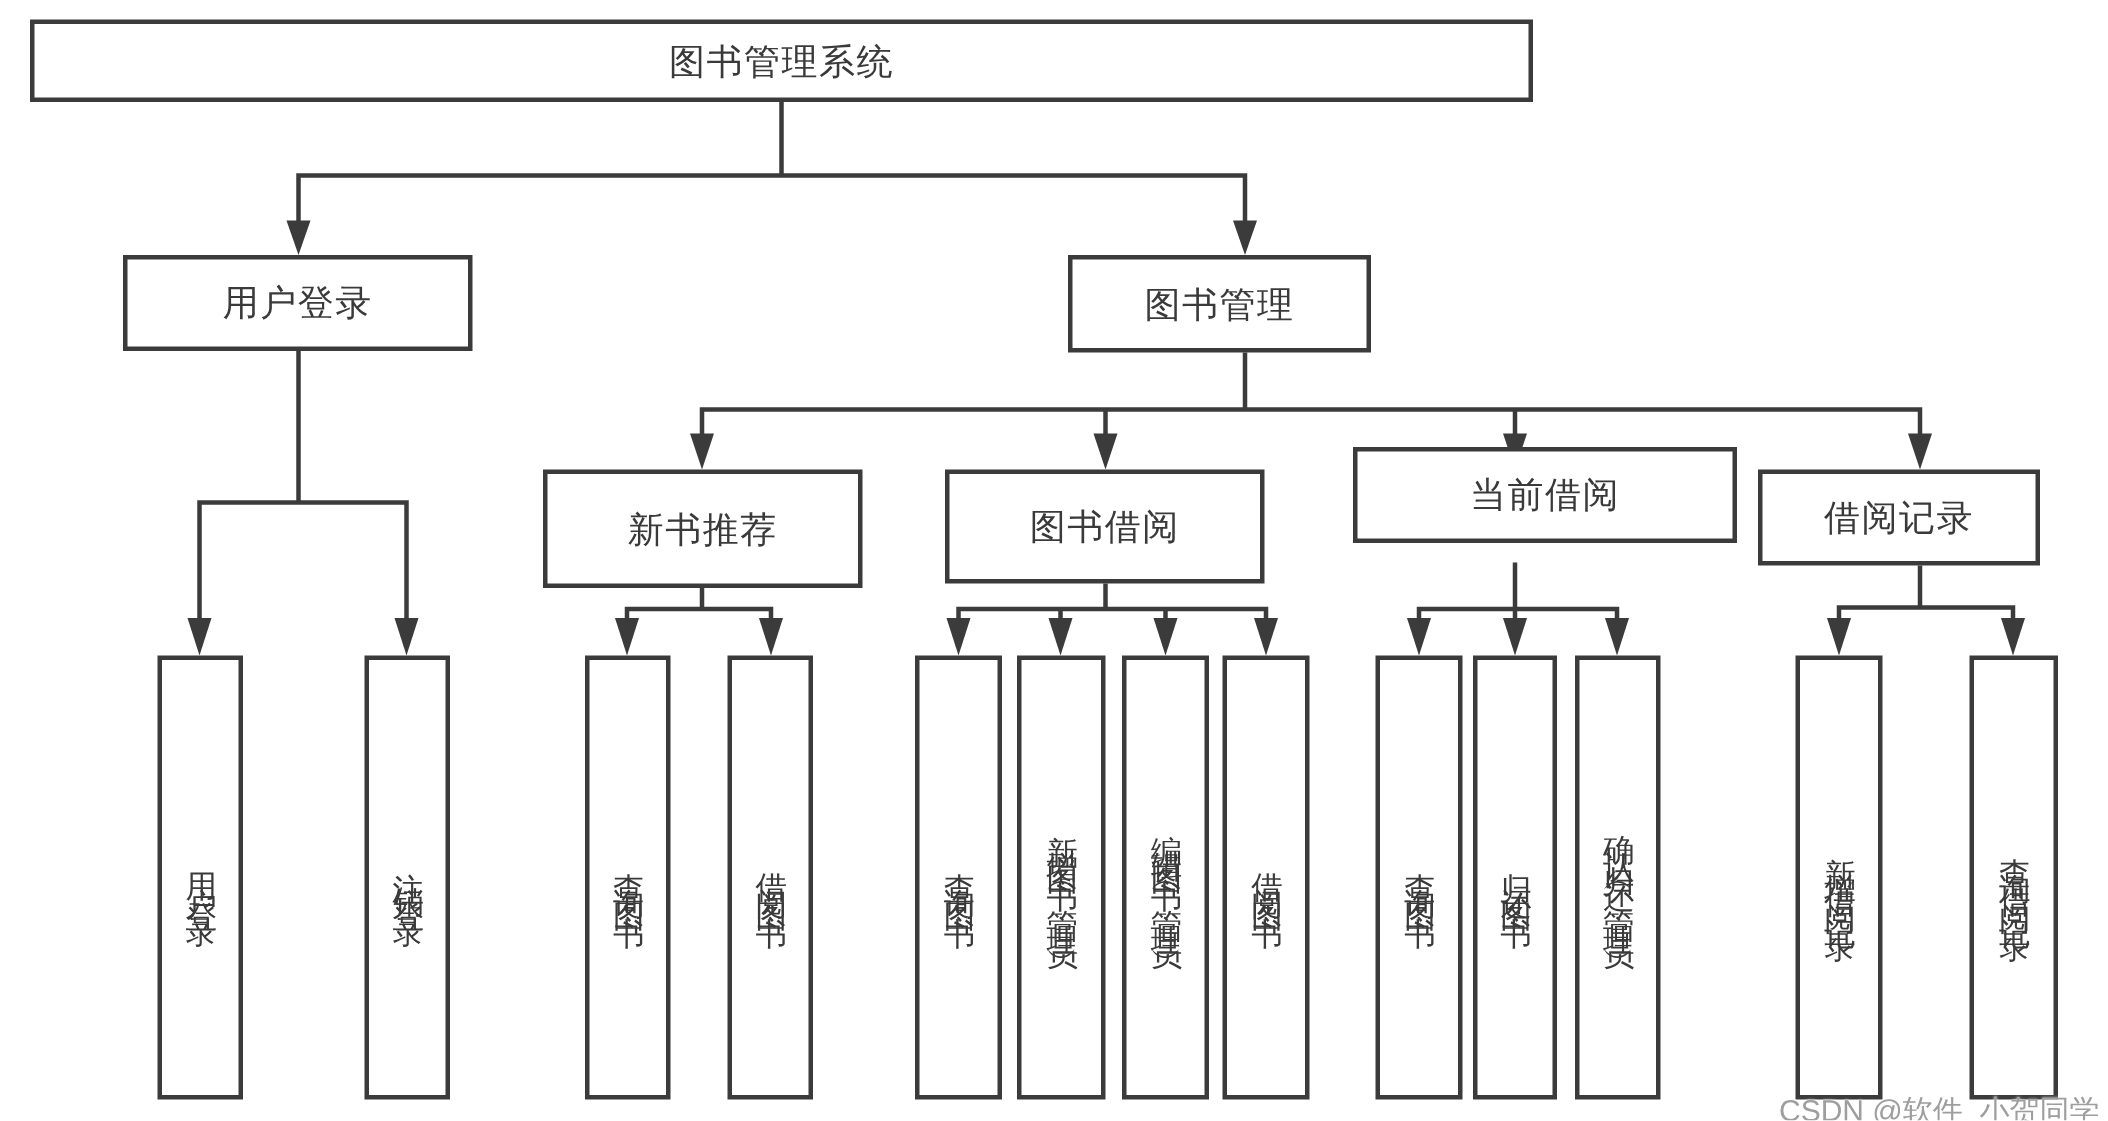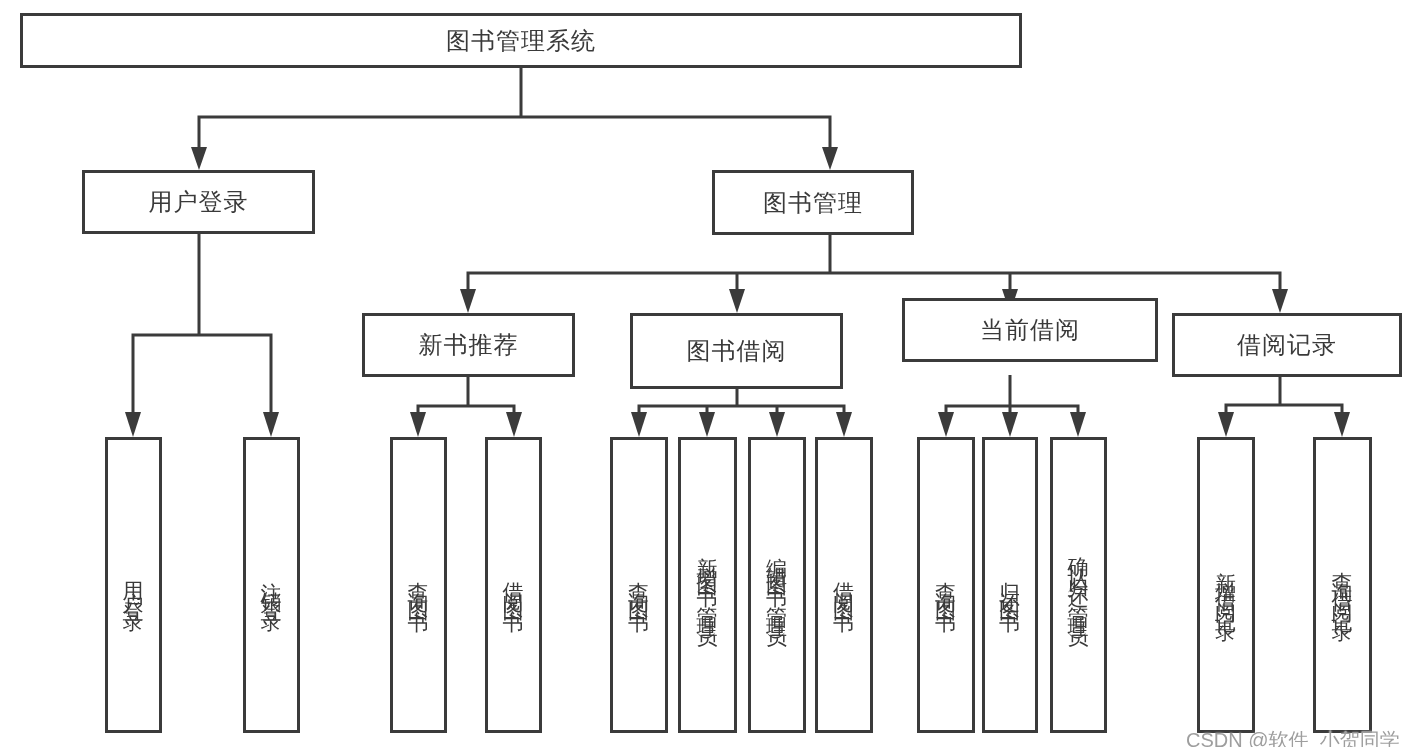--- a/index.html
+++ b/index.html
@@ -17,24 +17,24 @@
   .hbox{font-size:24px;letter-spacing:1px;white-space:nowrap;}
   .vbox{top:437px;height:296px;}
   .vbox .vtxt{
     writing-mode:vertical-rl;text-orientation:mixed;
     font-size:21px;letter-spacing:10px;line-height:1.2;white-space:nowrap;
   }
   
   #n-root{left:20px;top:13px;width:1002px;height:55px;}
   #n-user-login{left:82px;top:170px;width:233px;height:64px;}
   #n-book-mgmt{left:712px;top:170px;width:202px;height:65px;}
-  #n-new-books{left:362px;top:313px;width:213px;height:64px;}
+  #n-new-books{left:362px;top:313px;width:213px;height:79px;}
   #n-book-borrow{left:630px;top:313px;width:213px;height:76px;}
   #n-current-borrow{left:902px;top:298px;width:256px;height:64px;font-family:Liberation Serif, serif;}
-  #n-borrow-records{left:1172px;top:313px;width:230px;height:64px;}
+  #n-borrow-records{left:1172px;top:313px;width:188px;height:64px;}
   
   #l-a1{left:105px;width:57px;}
   #l-a2{left:243px;width:57px;}
   #l-b1{left:390px;width:57px;}
   #l-b2{left:485px;width:57px;}
   #l-c1{left:610px;width:58px;}
   #l-c2{left:678px;width:59px;}
   #l-c3{left:748px;width:58px;}
   #l-c4{left:815px;width:58px;}
   #l-d1{left:917px;width:58px;}

